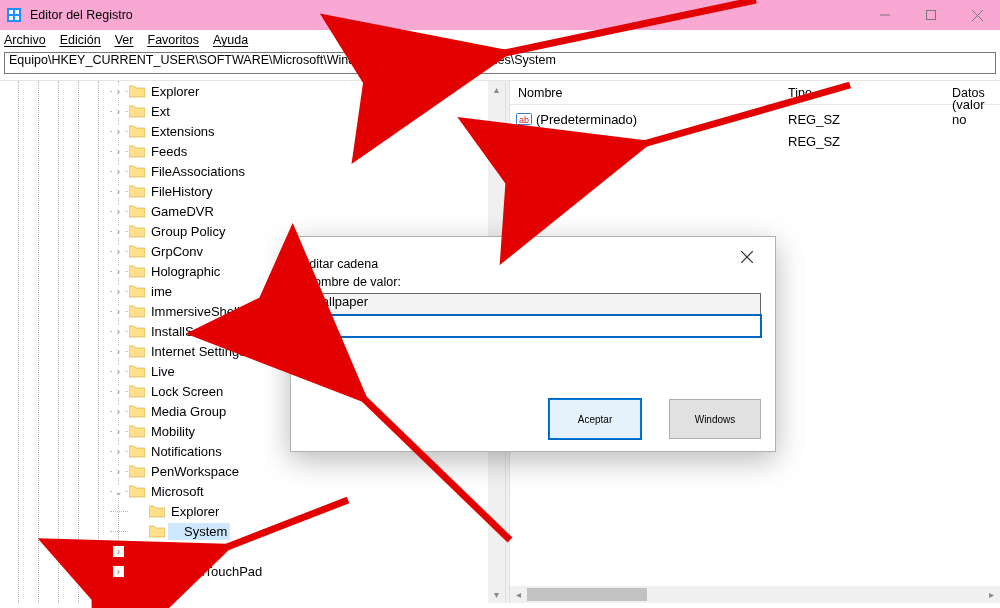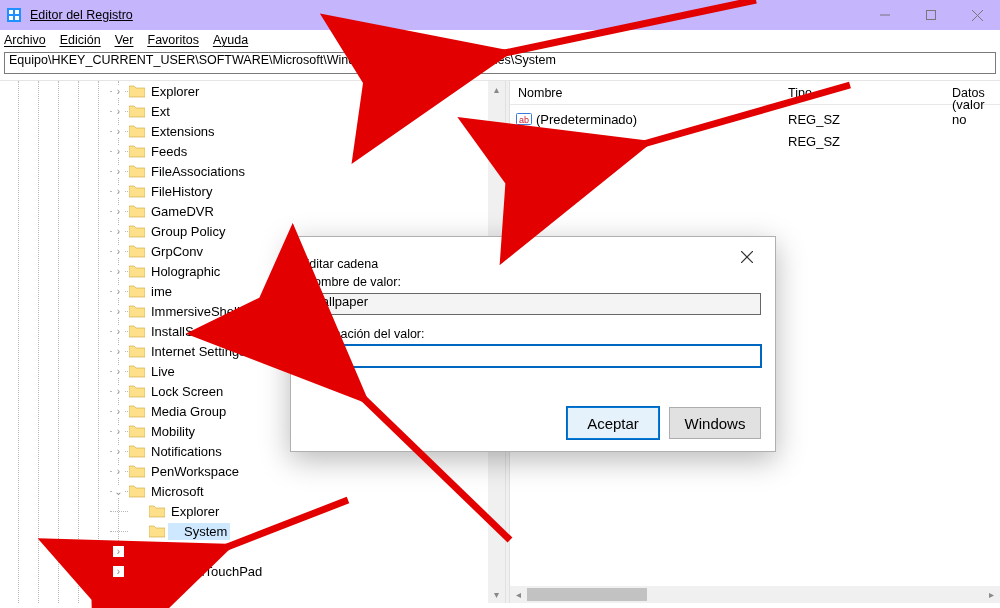--- a/index.html
+++ b/index.html
@@ -1,19 +1,19 @@
 <!DOCTYPE html>
 <html><head>
 <meta charset="utf-8">
 <style>
   * { box-sizing: border-box; font-family: "Segoe UI", Tahoma, sans-serif; }
   body { margin: 0; width: 1000px; height: 608px; background: #fff; overflow: hidden; position: relative; font-size: 13px; color: #000; }
 
   
-  .titlebar { height: 30px; display: flex; align-items: center; padding-left: 6px; background: #c4b5fd; text-decoration: underline; }
+  .titlebar { height: 30px; display: flex; align-items: center; padding-left: 6px; background: #f9a8d4; }
   .titlebar .app-icon { width: 16px; height: 16px; margin-right: 8px; display:inline-block; }
   .titlebar .app-icon svg { display:block; }
   .titlebar .title { font-size: 12.5px; color: #000; }
   .win-controls { margin-left: auto; display: flex; }
   .win-btn { width: 46px; height: 30px; display: flex; align-items: center; justify-content: center; color: #555; }
 
   
   .menubar { height: 20px; display: flex; align-items: center; padding-left: 4px; gap: 14px; font-size: 12.5px; }
   .menubar span { text-decoration: underline; text-decoration-color: transparent; }
   .menubar span::first-letter { text-decoration: underline; }
@@ -62,21 +62,21 @@
   .dialog { position:absolute; left:290px; top:236px; width:486px; height:216px; background:#fff; border:1px solid #b0b0b0; box-shadow:0 8px 28px rgba(0,0,0,.28); }
   .dialog .dlg-title { height:34px; display:flex; align-items:flex-end; padding:0 10px; font-size:12.5px; }
   .dlg-close { margin-left:auto; width:36px; height:28px; display:flex;align-items:center;justify-content:center; font-size:15px;}
   .dlg-body { padding: 0 14px; }
   .dlg-label { font-size:12.5px; margin-top:4px; margin-bottom:4px; }
   .dlg-field { width:100%; height:22px; border:1px solid #7a7a7a; background:#fff; padding:0 4px; font-size:13px; }
   .dlg-field.readonly { background:#f4f4f4; border-color:#666;}
   .dlg-field.focus { border:1px solid #0067c0; outline:1px solid #0067c0;}
   .dlg-field.focus .caret{ display:inline-block; width:1px; height:14px; background:#000; vertical-align:middle;}
   .dlg-buttons { position:absolute; right:14px; bottom:12px; display:flex; gap:10px;}
-  .dlg-btn { min-width:92px; height:32px; background:#e1e1e1; border:1px solid #adadad; display:flex;align-items:center;justify-content:center; font-size:15px;}
+  .dlg-btn { min-width:92px; height:40px; background:#e1e1e1; border:1px solid #adadad; display:flex;align-items:center;justify-content:center; font-size:10px;margin-left:18px;}
   .dlg-btn.primary{background:#e5f1fb; border:1px solid #0078d7;}
   .dlg-btn.primary.focus{outline:1px solid #0067c0;}
 
   
   .arrow-annot{position:absolute; pointer-events:none;}
   .red-fill{fill:#e30000;}
   .red-stroke{stroke:#e30000;}
 </style>
 </head>
 <body>
@@ -397,21 +397,20 @@
     <div class="dlg-close">
       <svg width="12" height="12">
           <line x1="0" y1="0" x2="12" y2="12" stroke="#333" stroke-width="1.2"></line>
           <line x1="12" y1="0" x2="0" y2="12" stroke="#333" stroke-width="1.2"></line>
         </svg>
     </div>
   </div>
   <div class="dlg-body">
     <div class="dlg-label">Nombre de valor:</div>
     <div class="dlg-field readonly"><span>Wallpaper</span></div>
-    <div class="dlg-label" style="margin-top:12px">Información del valor:</div>
     <div class="dlg-field focus"><span class="caret"></span><span></span></div>
   </div>
   <div class="dlg-buttons">
     <div class="dlg-btn primary focus">
         <span>Aceptar</span>
       </div>
     <div class="dlg-btn">
         <span>Windows</span>
       </div>
   </div>

